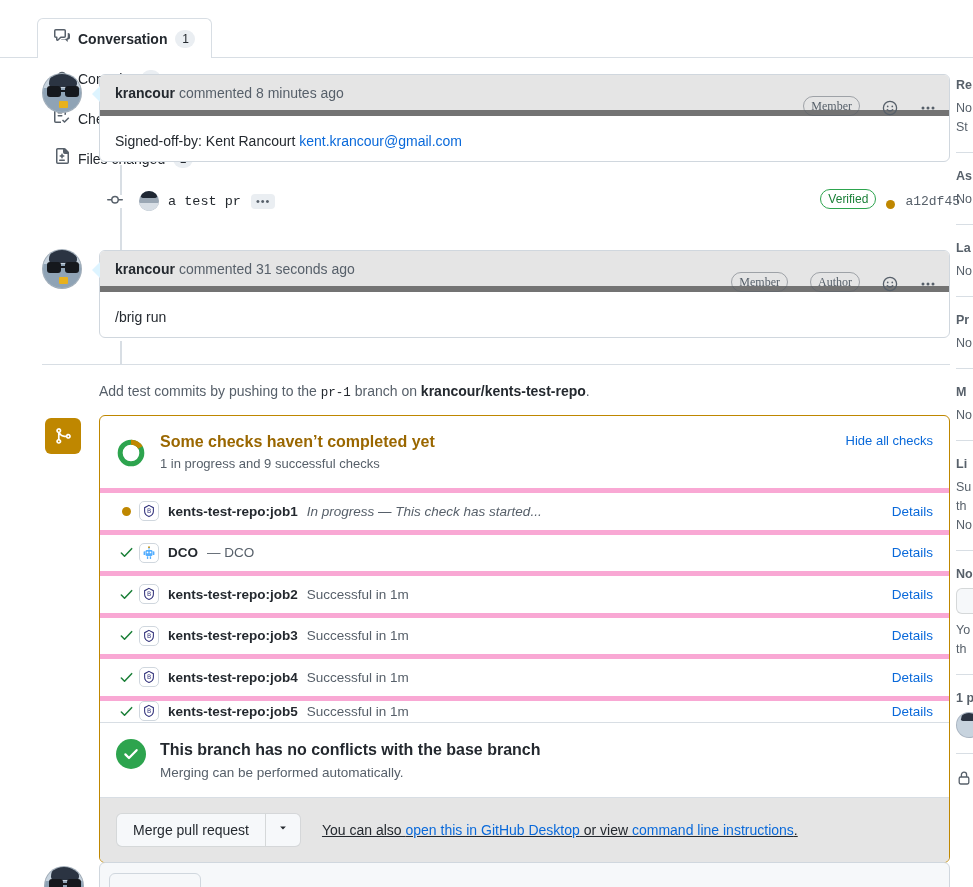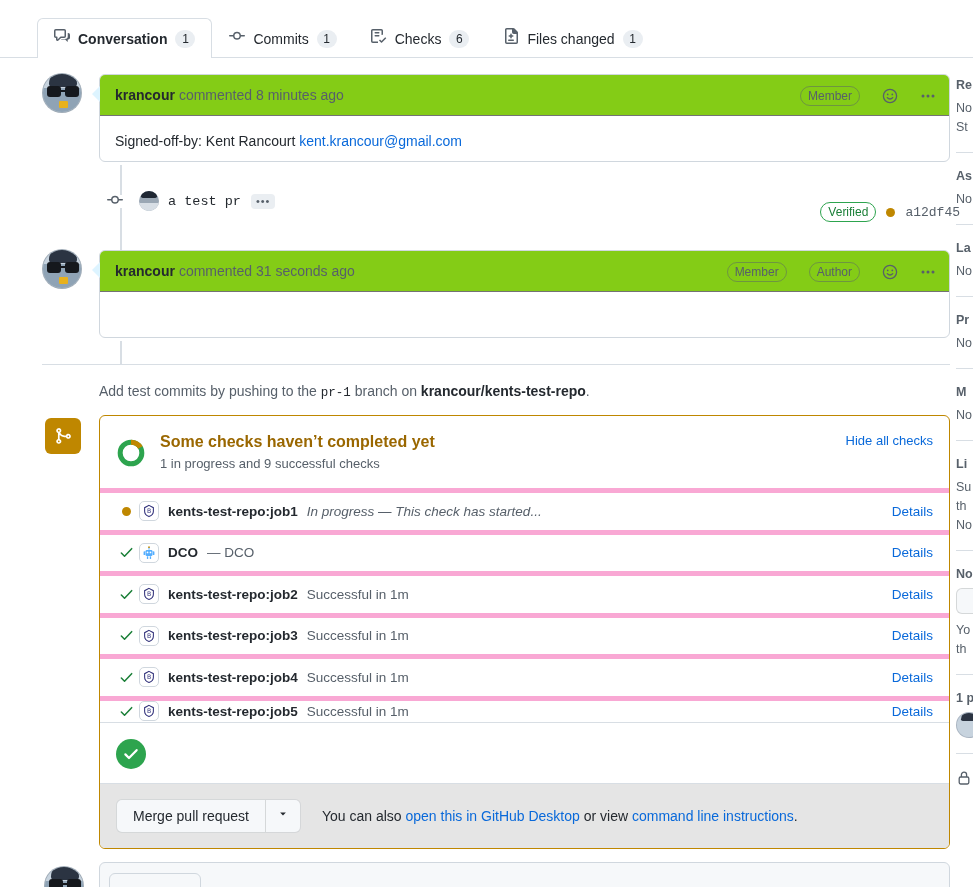--- a/index.html
+++ b/index.html
@@ -12,21 +12,21 @@
     color: #24292f;
     overflow: hidden;
   }
   .page { position: relative; width: 973px; height: 887px; overflow: hidden; }
 
   
   .tabbar {
     position: absolute; left: 0; top: 0; width: 973px; height: 58px;
     border-bottom: 1px solid #d8dee4;
   }
-  .tabs { position: absolute; left: 37px; top: 18px; display: flex; align-items: flex-start; height: 40px; }
+  .tabs { position: absolute; left: 37px; top: 18px; display: flex; align-items: flex-start; height: 40px; flex-direction: column; }
   .tab {
     display: flex; align-items: center; gap: 8px;
     padding: 9px 16px; font-size: 14px; color: #24292f;
     border: 1px solid transparent; border-bottom: none;
     border-radius: 6px 6px 0 0; line-height: 20px; white-space: nowrap;
   }
   .tab.active {
     background: #ffffff; border-color: #d8dee4; font-weight: 600;
     position: relative; z-index: 3;
   }
@@ -53,27 +53,27 @@
   .avatar .glasses i { position: absolute; top: 0; width: 14px; height: 11px; background: #15181d; border-radius: 3px; display:block;}
   .avatar .glasses i.l { left: 1px; } .avatar .glasses i.r { right: 1px; }
   .avatar .glasses b { position: absolute; left: 15px; top: 4px; width: 4px; height: 2px; background:#15181d; }
   .avatar .badge { position: absolute; left: 16px; bottom: 4px; width: 9px; height: 7px; background: #e8b11c; border-radius: 1px;}
 
   .comment-box {
     position: absolute;
     border: 1px solid #d0d7de; border-radius: 6px; background: #ffffff;
   }
   .comment-header {
-    background: #84cc16; border-bottom: 1px solid #737373;
+    background: #e5e5e5; border-bottom: 6px solid #737373;
     border-radius: 5px 5px 0 0;
     height: 41px; display: flex; align-items: center; padding: 0 15px;
     font-size: 14px; color: #57606a; position: relative;
   }
   .comment-header .author { font-weight: 600; color: #24292f; margin-right: 4px; }
-  .comment-header .right { position: absolute; right: 13px; top: 0; height: 41px; display: flex; align-items: center; gap: 22px; }
+  .comment-header .right { position: absolute; right: 13px; top: 0; height: 41px; display: flex; align-items: flex-end; gap: 22px; font-family: Liberation Serif, serif; }
   .pill {
     border: 1px solid rgba(87,96,106,0.5); border-radius: 20px;
     padding: 0 7px; font-size: 12px; line-height: 18px; color: #57606a;
     background: transparent;
   }
   .icon-btn { color: #57606a; display: flex; align-items: center; }
   .comment-body { padding: 15px; font-size: 14px; line-height: 20px; color: #24292f; }
   .comment-body a { color: #0969da; text-decoration: none; }
   .arrow-l {
     position: absolute; left: -8px; top: 11px; width: 0; height: 0;
@@ -93,21 +93,21 @@
   .commit-row { position: absolute; display: flex; align-items: center; height: 30px; }
   .commit-node { position: absolute; left: 107px; top: 192px; width: 16px; height: 16px; }
   .commit-avatar { width: 20px; height: 20px; border-radius: 50%; overflow: hidden; position: relative; background: #9aa7b4; flex: 0 0 auto;}
   .commit-avatar .hair { position:absolute; left:2px; top:-2px; width:16px; height:9px; background:#1f2733; border-radius:8px 8px 2px 2px;}
   .commit-avatar .band { position:absolute; left:0; bottom:0; width:20px; height:8px; background:#d7dee5;}
   .commit-msg { font-family: "Liberation Mono", monospace; font-size: 13.5px; color: #24292f; margin-left: 9px; }
   .mini-ellipsis {
     margin-left: 10px; background: #eaeef2; border-radius: 4px;
     color: #57606a; font-size: 11px; line-height: 15px; padding: 0 5px; letter-spacing: 1px;
   }
-  .commit-right { position: absolute; right: 13px; top: 202px; display: flex; align-items: center; gap: 10px; }
+  .commit-right { position: absolute; right: 13px; top: 189px; display: flex; align-items: flex-end; gap: 10px; }
   .verified {
     border: 1px solid #2da44e; color: #1a7f37; border-radius: 20px;
     font-size: 12px; font-weight: 500; line-height: 18px; padding: 0 7px;
   }
   .dot-amber { width: 9px; height: 9px; border-radius: 50%; background: #bf8700; display: inline-block; }
   .sha { font-family: "Liberation Mono", monospace; font-size: 13px; color: #57606a; }
 
   .hr-line { position: absolute; height: 1px; background: #d8dee4; }
 
   .push-note { position: absolute; font-size: 14px; color: #57606a; line-height: 20px; }
@@ -161,21 +161,21 @@
   .merge-actions { display: flex; align-items: center; padding: 15px 16px; background: #e5e5e5; border-top: 1px solid #d8dee4; }
   .btn-group { display: flex; }
   .btn-merge {
     background: #f6f8fa; border: 1px solid rgba(27,31,36,0.15); border-radius: 6px 0 0 6px;
     padding: 6px 16px; font-size: 14px; font-weight: 500; color: #24292f; line-height: 20px;
   }
   .btn-caret {
     background: #f6f8fa; border: 1px solid rgba(27,31,36,0.15); border-left: none;
     border-radius: 0 6px 6px 0; padding: 6px 11px; display: flex; align-items: center;
   }
-  .merge-hint { margin-left: 21px; font-size: 14px; color: #24292f; }
+  .merge-hint { margin-left: 21px; font-size: 14px; color: #24292f; text-decoration: underline; }
   .merge-hint a { color: #0969da; text-decoration: none; }
 
   
   .sidebar {
     position: absolute; left: 956px; top: 58px; width: 260px;
     font-size: 13px; color: #24292f;
   }
   .sb-sec { padding: 16px 0 15px 0; border-bottom: 1px solid #d8dee4; }
   .sb-sec:first-child { padding-top: 22px; }
   .sb-title { font-size: 12.5px; font-weight: 600; color: #57606a; margin-bottom: 7px; }
@@ -334,20 +334,21 @@
         </span>
         <span class="icon-btn">
           <svg width="16" height="16" viewBox="0 0 16 16" fill="#57606a">
               <circle cx="3" cy="8" r="1.5"></circle>
               <circle cx="8" cy="8" r="1.5"></circle>
               <circle cx="13" cy="8" r="1.5"></circle>
             </svg>
         </span>
       </div>
     </div>
+    <div class="comment-body">/brig run</div>
   </div>
 
   <div class="hr-line" style="left:42px;top:364px;width:908px;"></div>
   <div class="push-note" style="left:99px;top:381px;">
     <span>Add test commits by pushing to the </span><code>pr-1</code><span> branch on </span><b>krancour/kents-test-repo</b><span>.</span>
   </div>
 
   <div class="merge-badge">
     <svg width="18" height="18" viewBox="0 0 16 16" fill="#ffffff">
         <path d="M5.45 5.154A4.25 4.25 0 009.25 7.5h1.378a2.251 2.251 0 110 1.5H9.25A5.734 5.734 0 015 7.123v3.505a2.25 2.25 0 11-1.5 0V5.372a2.25 2.25 0 111.95-.218zM4.25 13.5a.75.75 0 100-1.5.75.75 0 000 1.5zm8.5-4.5a.75.75 0 100-1.5.75.75 0 000 1.5zM5 3.25a.75.75 0 10-1.5 0 .75.75 0 001.5 0z"></path>
@@ -477,20 +478,24 @@
       <span class="check-desc">Successful in 1m</span>
       <a class="details" href="#">Details</a>
     </div>
 
     <div class="merge-status">
       <span class="circle-check">
         <svg width="18" height="18" viewBox="0 0 16 16" fill="none" stroke="#ffffff" stroke-width="2" stroke-linecap="round" stroke-linejoin="round">
             <path d="M3 8.3l3.2 3.2L13 4.6"></path>
           </svg>
       </span>
+      <div>
+        <div class="title">This branch has no conflicts with the base branch</div>
+        <div class="sub">Merging can be performed automatically.</div>
+      </div>
     </div>
 
     <div class="merge-actions">
       <div class="btn-group">
         <button class="btn-merge">Merge pull request</button>
         <button class="btn-caret">
           <span>
             <svg width="12" height="12" viewBox="0 0 16 16" fill="#24292f">
                 <path d="M4.2 6l3.8 4 3.8-4z"></path>
               </svg>

